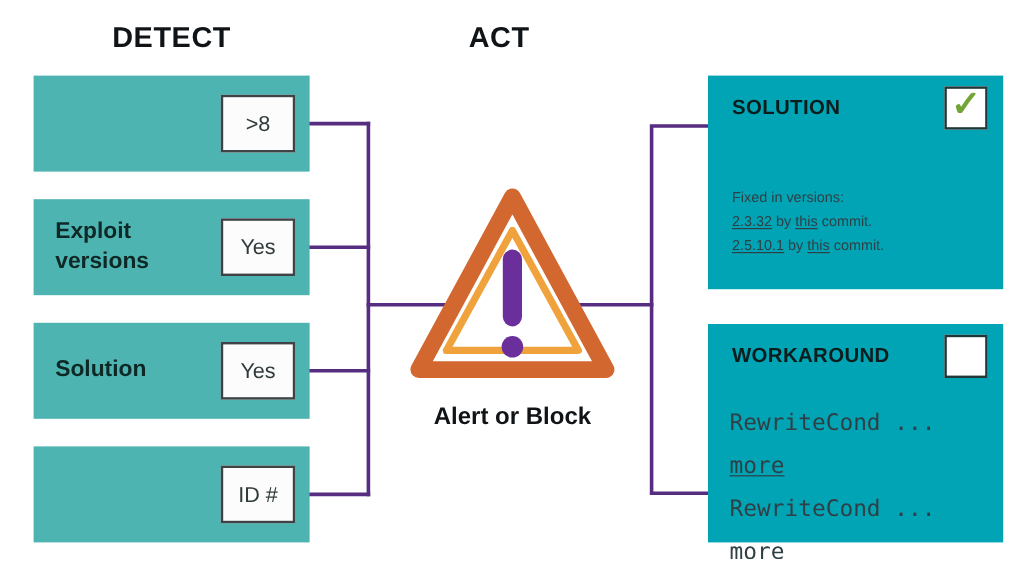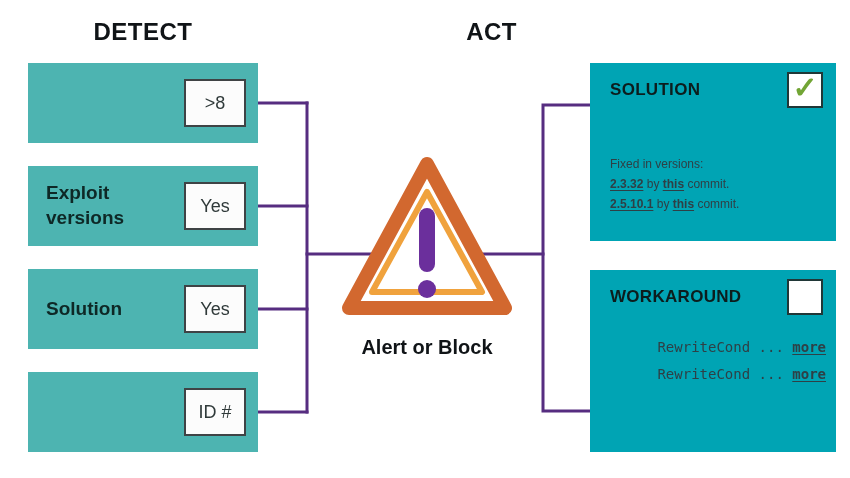--- a/index.html
+++ b/index.html
@@ -10,21 +10,21 @@
     font-family:"Liberation Sans",sans-serif;
     overflow:hidden;
   }
   
   .col-header{
     position:absolute;top:18px;
     font-size:24px;font-weight:700;letter-spacing:.5px;
     color:#101417;text-align:center;
   }
   .hdr-detect{left:28px;width:230px;}
-  .hdr-act{left:339px;width:178px;text-align:right;}
+  .hdr-act{left:327px;width:178px;}
   .hdr-respond{left:590px;width:246px;}
 
   
   svg.connectors{position:absolute;left:0;top:0;}
   svg.connectors path{
     stroke:var(--connector-purple,#562d80);
     stroke-width:3;fill:none;stroke-linecap:square;
   }
 
   
@@ -75,26 +75,26 @@
   .checkmark{
     color:var(--check-green,#72a535);
     font-size:30px;font-weight:700;line-height:1;
     transform:translateY(-2px);
   }
   .rbody{
     position:absolute;left:20px;top:60px;right:12px;
     font-size:12px;line-height:1.65;color:#2e4046;margin-top:32px;
   }
   .rbody a, .codeline a{
-    color:#2e4046;text-decoration:underline;text-underline-offset:2px;cursor:pointer;font-weight:bold;
+    color:#2e4046;text-decoration:underline;text-underline-offset:2px;cursor:pointer;
   }
   .codebody{
     position:absolute;left:18px;top:64px;right:10px;
     font-family:"DejaVu Sans Mono",monospace;
-    font-size:14px;line-height:1.9;color:#2e4046;text-align:right;
+    font-size:19px;line-height:1.9;color:#2e4046;
   }
   .codeline a{font-family:"DejaVu Sans Mono",monospace;}
 </style>
 </head>
 <body>
 
 <div class="canvas">
 
   <div class="col-header hdr-detect">DETECT</div>
   <div class="col-header hdr-act">ACT</div>

